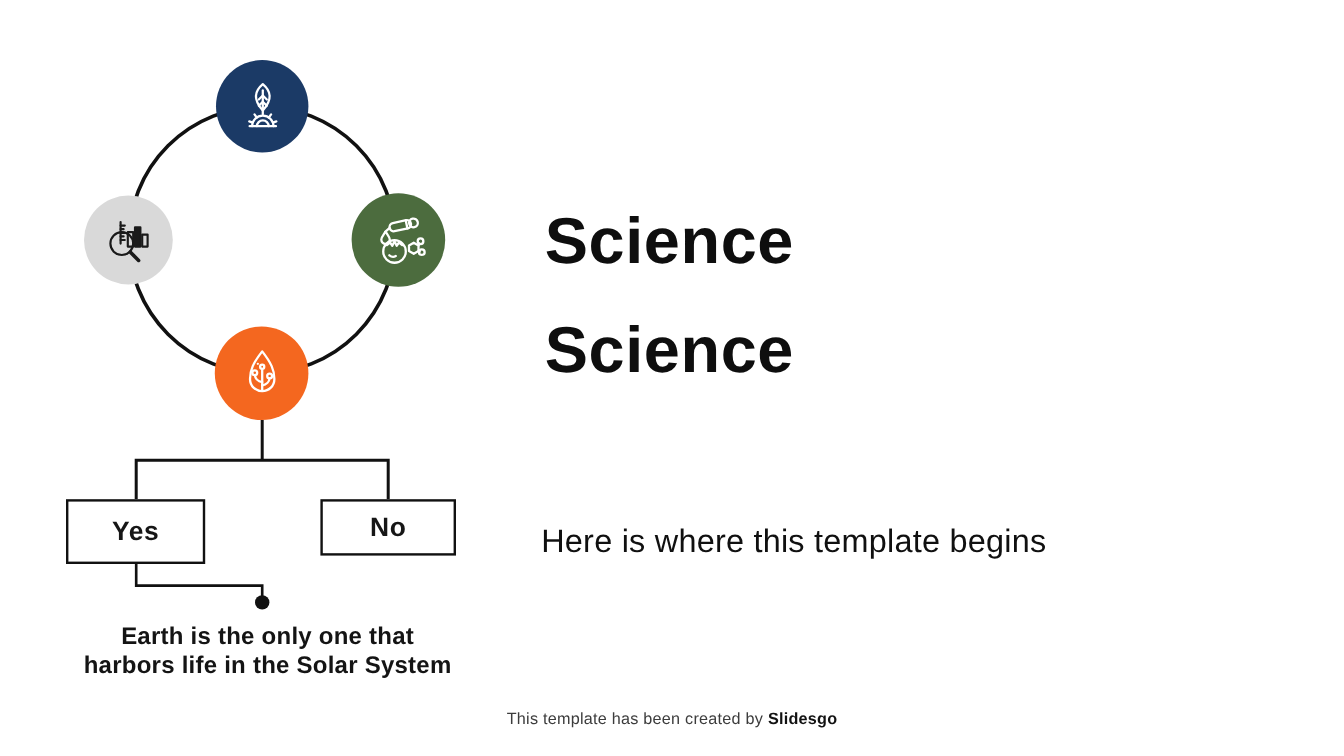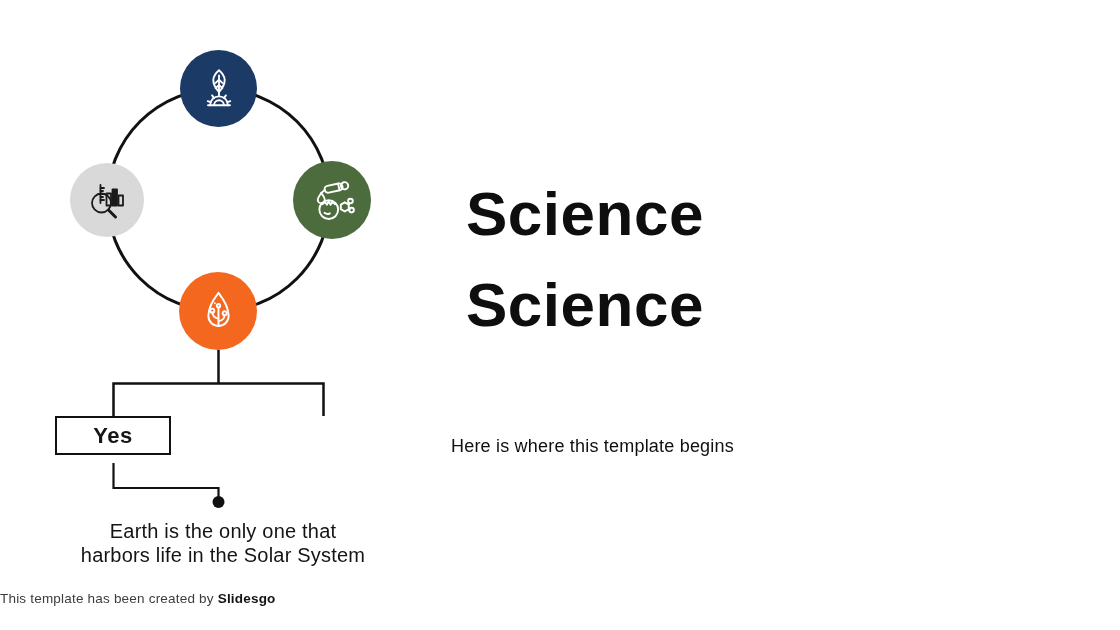--- a/index.html
+++ b/index.html
@@ -17,39 +17,39 @@
   .node-top{left:180px;top:50px;width:77px;height:77px;color:#fff;}
   .node-left{left:70px;top:163px;width:74px;height:74px;color:#1a1a1a;}
   .node-right{left:293px;top:161px;width:78px;height:78px;color:#fff;}
   .node-bottom{left:179px;top:272px;width:78px;height:78px;color:#fff;}
   .node svg{display:block;}
   .box{
     position:absolute;border:2.5px solid #111;background:#fff;box-sizing:border-box;
     display:flex;align-items:center;justify-content:center;
     font-weight:700;font-size:22px;letter-spacing:.5px;color:#161616;
   }
-  .box-yes{left:55px;top:416px;width:116px;height:39px;}
+  .box-yes{left:55px;top:416px;width:116px;height:54px;}
   .box-no{left:267px;top:416px;width:113px;height:47px;}
   .caption{
     position:absolute;left:42px;top:519px;width:362px;text-align:center;
-    font-size:20px;font-weight:400;line-height:24px;white-space:pre-line;color:#141414;
+    font-size:20px;font-weight:700;line-height:24px;white-space:pre-line;color:#141414;
     letter-spacing:.2px;
   }
   
   .title{
-    position:absolute;left:450px;top:152px;margin:16px;
-    font-size:62px;font-weight:700;line-height:91px;letter-spacing:.5px;color:#0e0e0e;
+    position:absolute;left:450px;top:152px;margin:4px;
+    font-size:54px;font-weight:700;line-height:91px;letter-spacing:.5px;color:#0e0e0e;
   }
   .subtitle{
     position:absolute;left:451px;top:436px;margin:0;
-    font-size:18px;font-weight:400;letter-spacing:.2px;color:#101010;text-align:center;
+    font-size:27px;font-weight:400;letter-spacing:.2px;color:#101010;text-align:center;
   }
   
   .footer{
-    position:absolute;left:0;right:0;top:591px;text-align:left;
+    position:absolute;left:0;right:0;top:591px;text-align:center;
     font-size:13.5px;color:#3c3c3c;letter-spacing:.2px;
   }
   .footer b{color:#121212;font-weight:700;}
 </style>
 </head>
 <body>
 
 <div class="slide">
 
   <div class="diagram">
@@ -114,20 +114,23 @@
         <path d="M22 31 C25.5 30.5 27.5 28 27.7 25.5"></path>
         <circle cx="27.8" cy="23.7" r="1.9"></circle>
         <circle cx="22" cy="16.5" r="1.6"></circle>
         <circle cx="18.6" cy="14.2" r="0.9" fill="currentColor" stroke="none"></circle>
       </svg>
     </div>
 
     <div class="box box-yes">
       <span>Yes</span>
     </div>
+    <div class="box box-no">
+      <span>No</span>
+    </div>
 
     <div class="caption">Earth is the only one that
 harbors life in the Solar System</div>
   </div>
 
   <h1 class="title">
     <div>Science</div>
     <div>Science</div>
   </h1>
   <p class="subtitle">Here is where this template begins</p>

